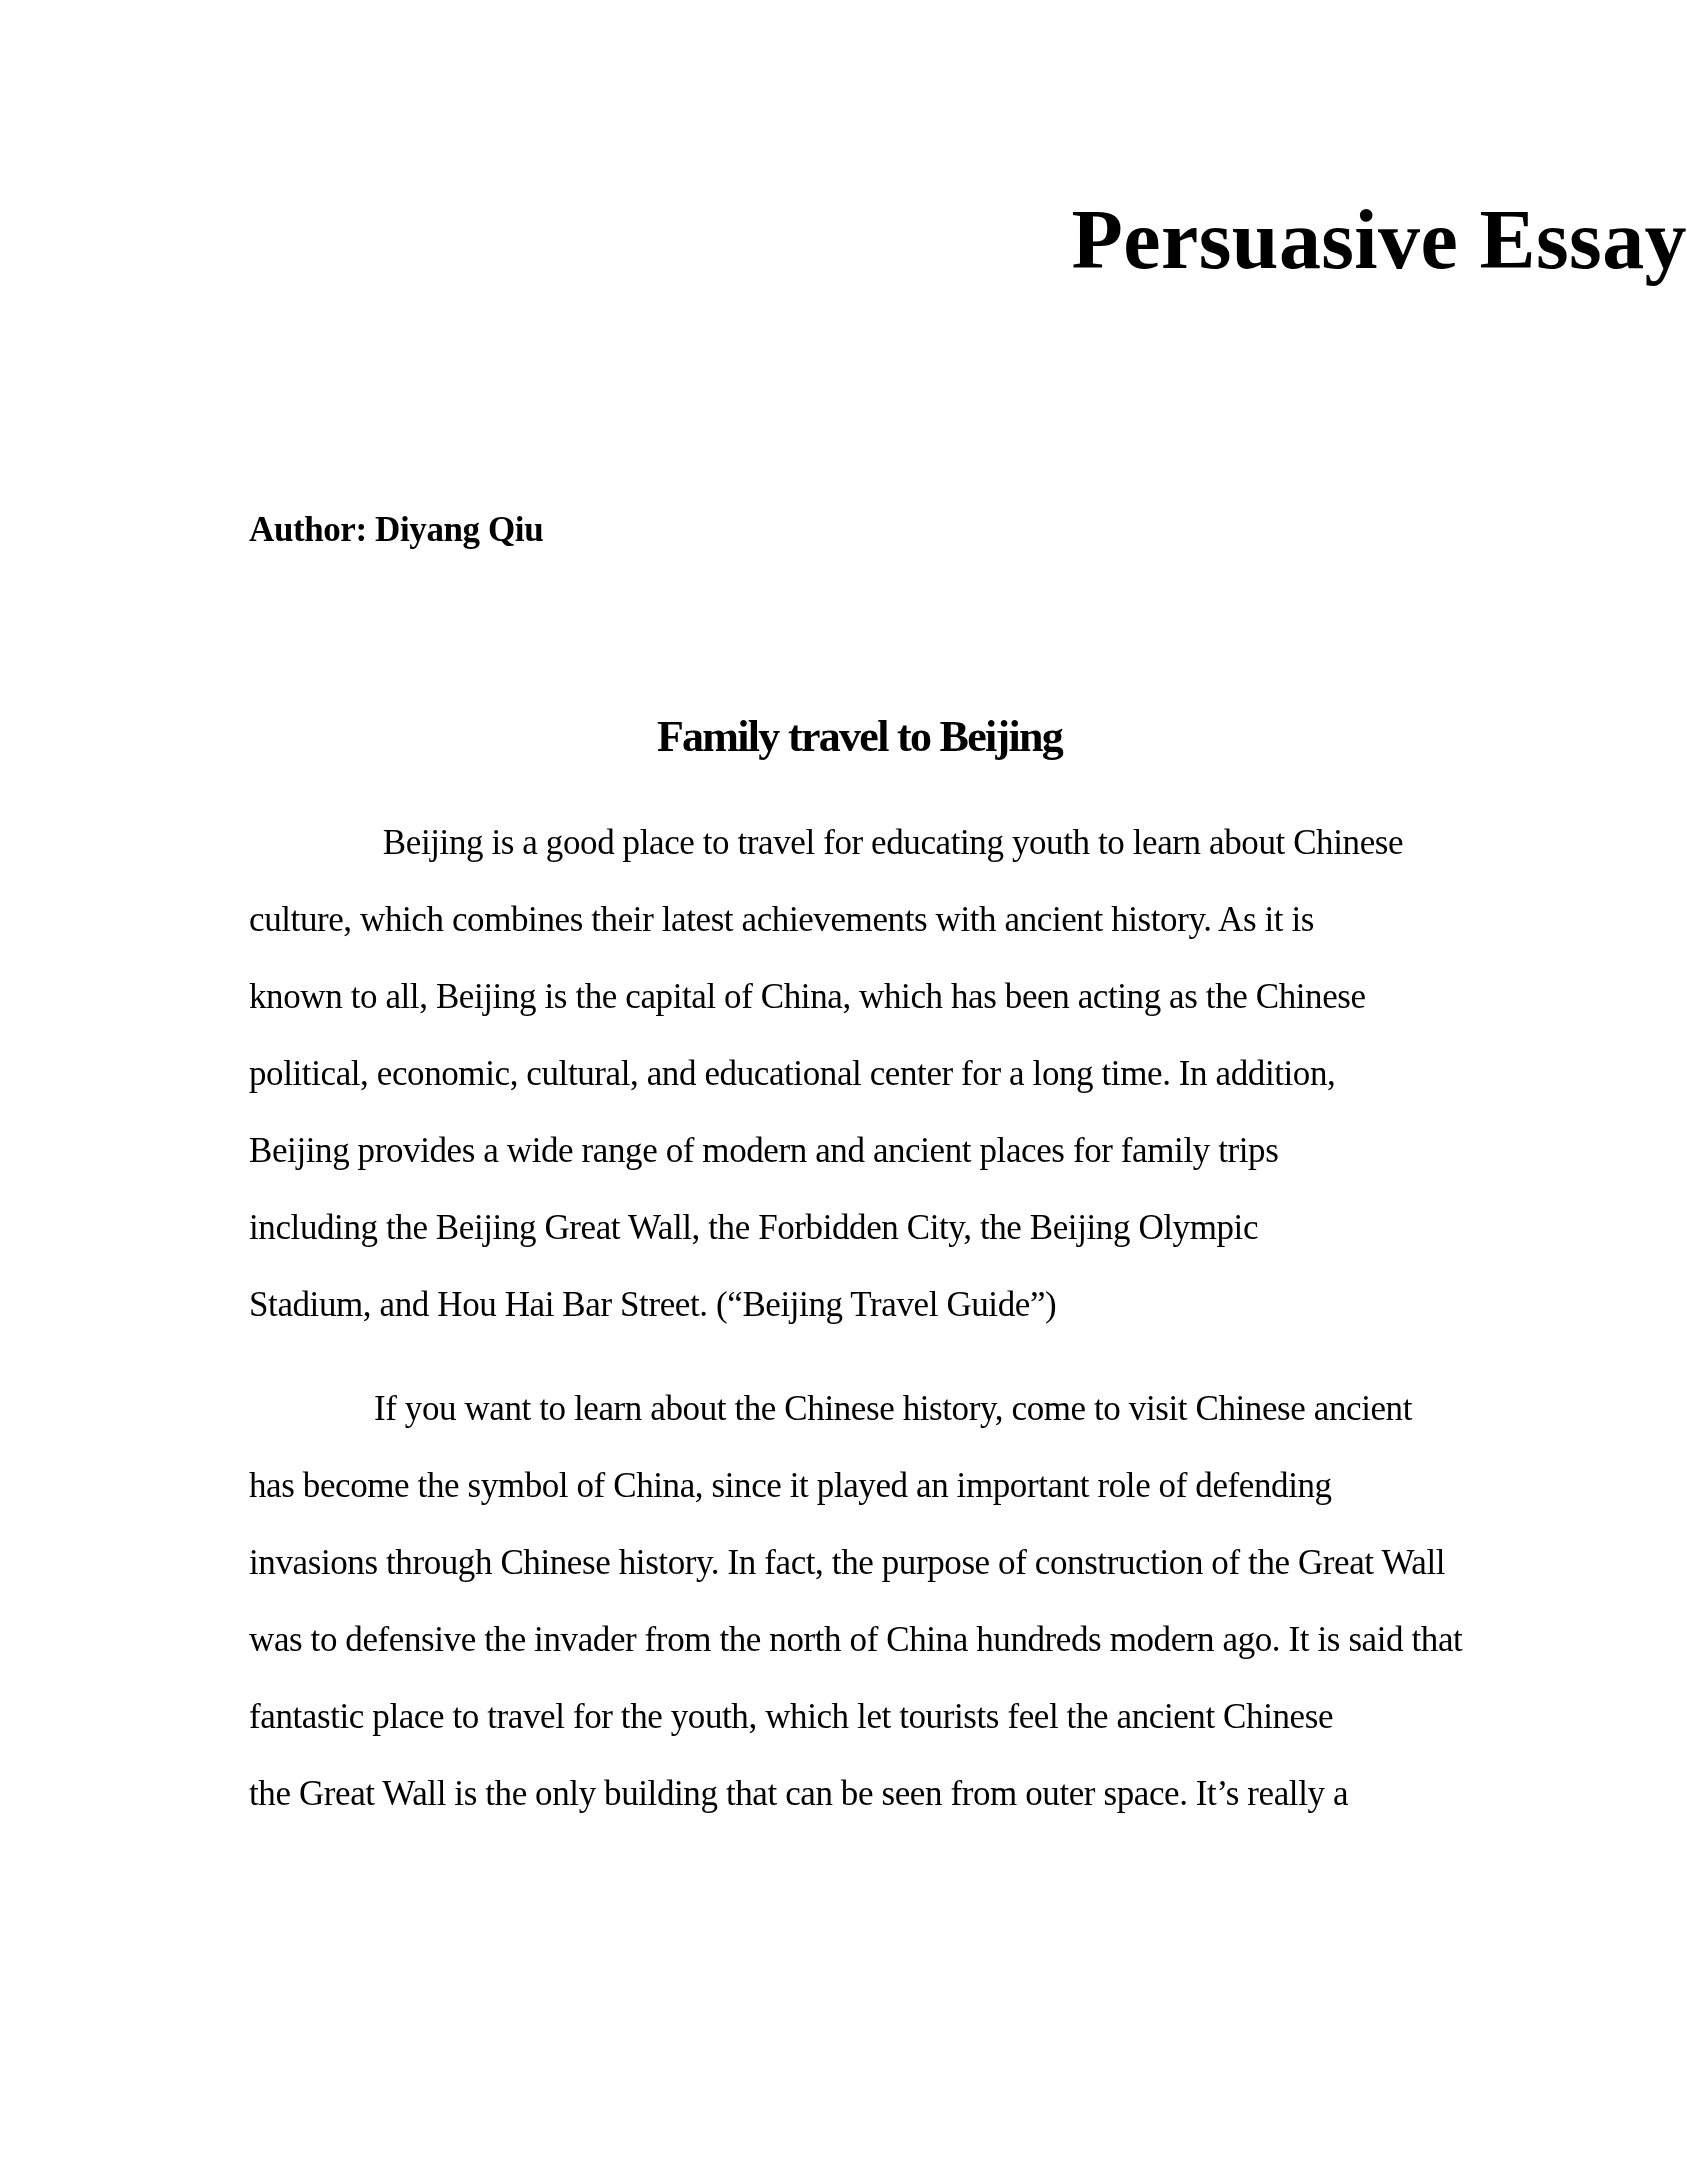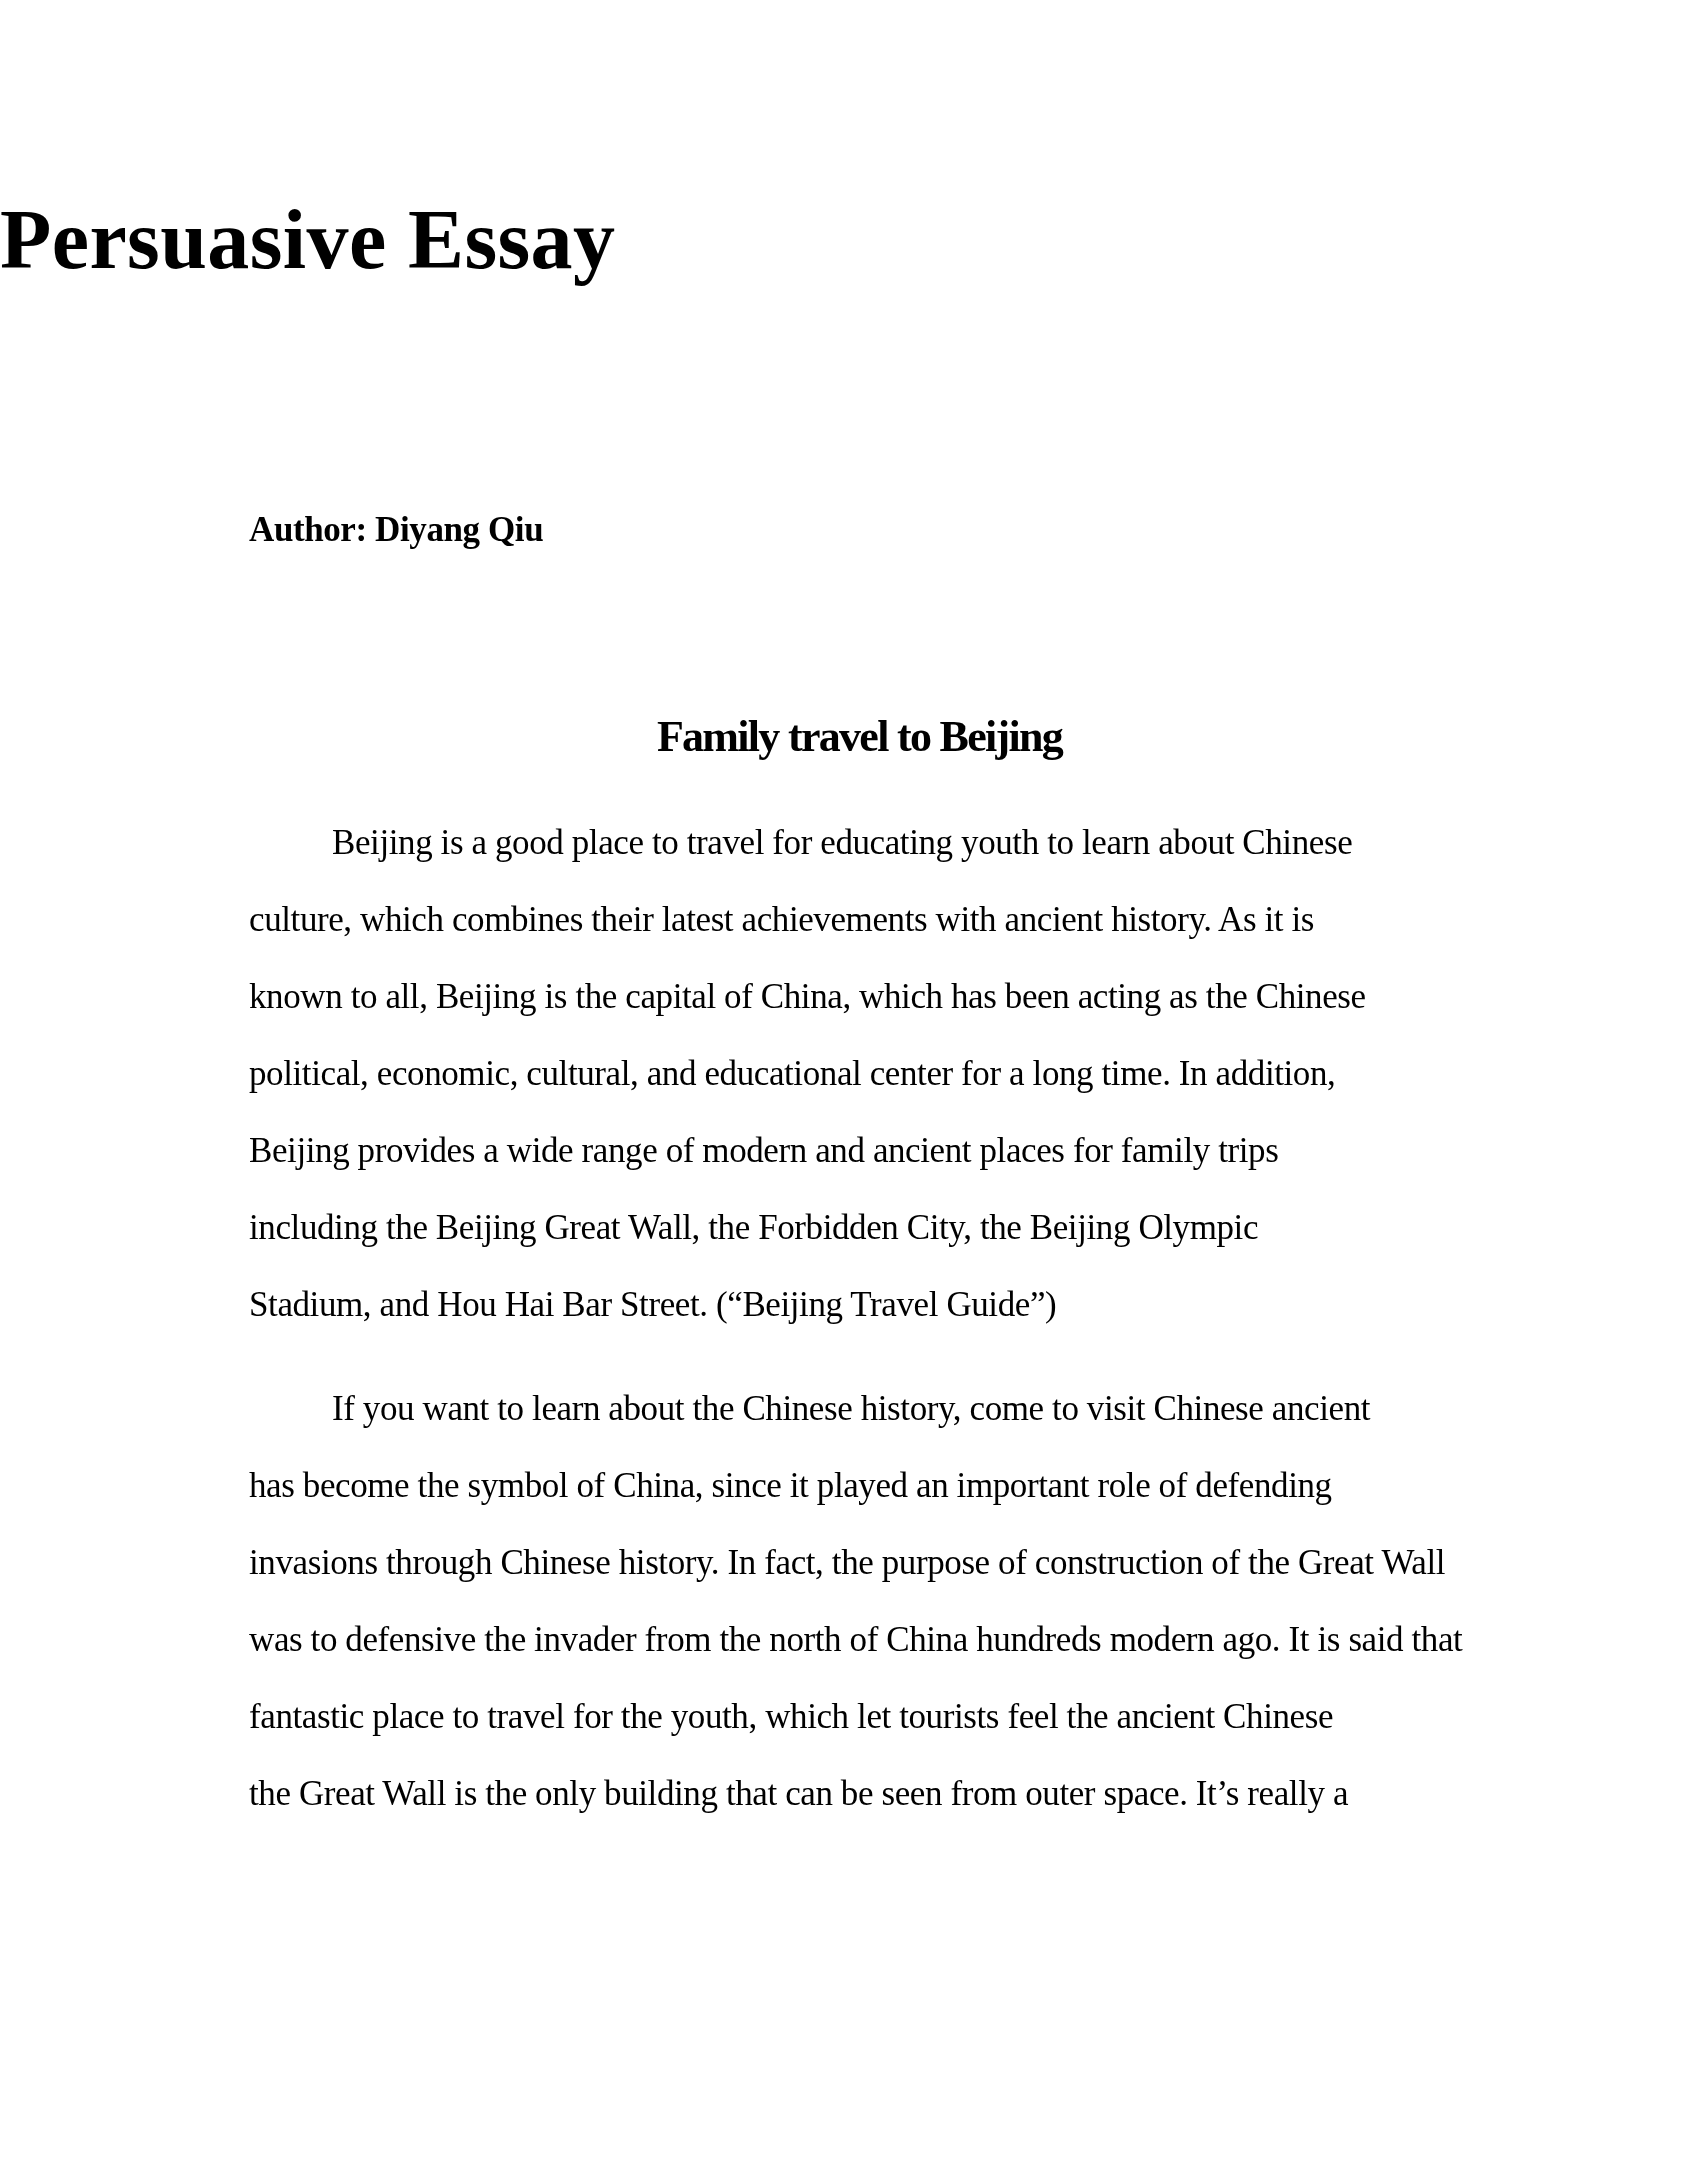--- a/index.html
+++ b/index.html
@@ -14,21 +14,21 @@
     background: #ffffff;
     font-family: "Liberation Serif", "DejaVu Serif", serif;
     color: #000000;
     overflow: hidden;
   }
   .doc-title {
     position: absolute;
     top: 198px;
     left: 0;
     width: 100%;
-    text-align: left;
+    text-align: right;
     font-size: 84px;
     font-weight: bold;
     line-height: 1;
     margin: 0;
     letter-spacing: 0.4px;
   }
   .author-line {
     position: absolute;
     top: 512px;
     left: 249px;
@@ -68,20 +68,21 @@
     line-height: 77px;
     letter-spacing: -0.4px;
   }
   .para-1 { top: 804px; }
   .para-2 { top: 1370px; }
   .line {
     white-space: nowrap;
   }
   .line.indent {
     padding-left: 83px;
+    text-align: center;
   }
 </style>
 </head>
 <body>
 
 <div class="page">
 
   <h1 class="doc-title">Persuasive Essay</h1>
 
   <div class="author-line">

